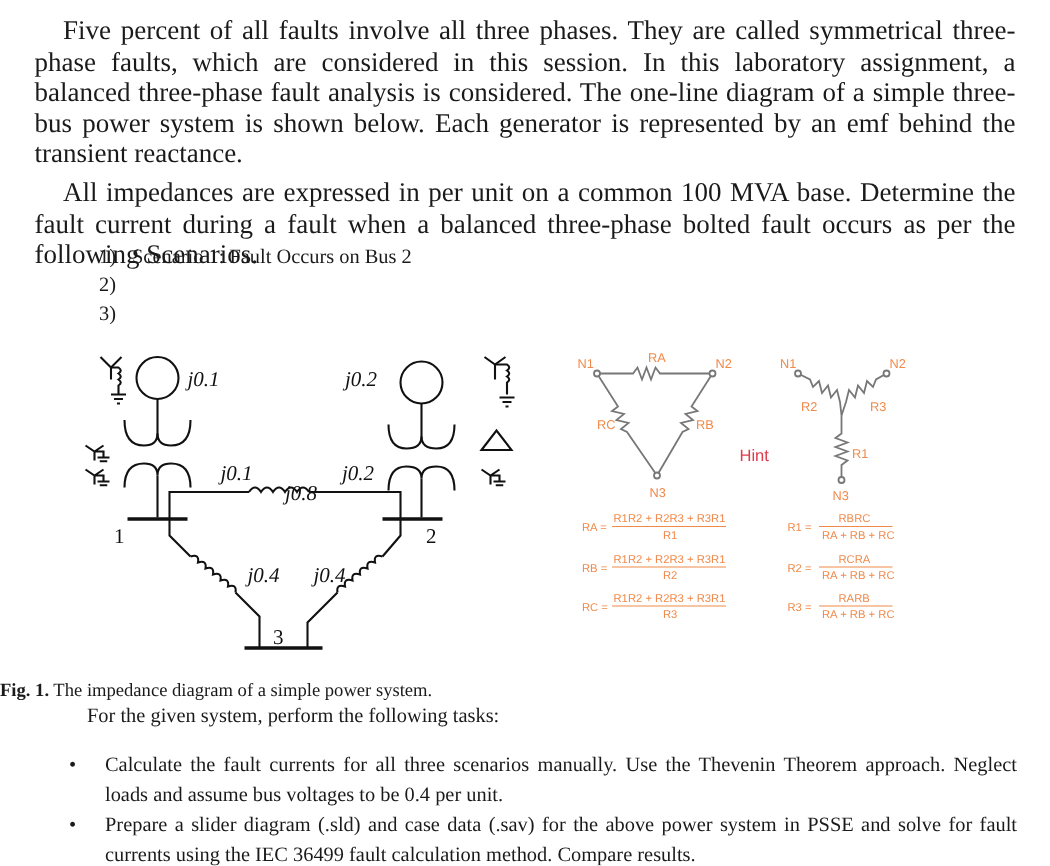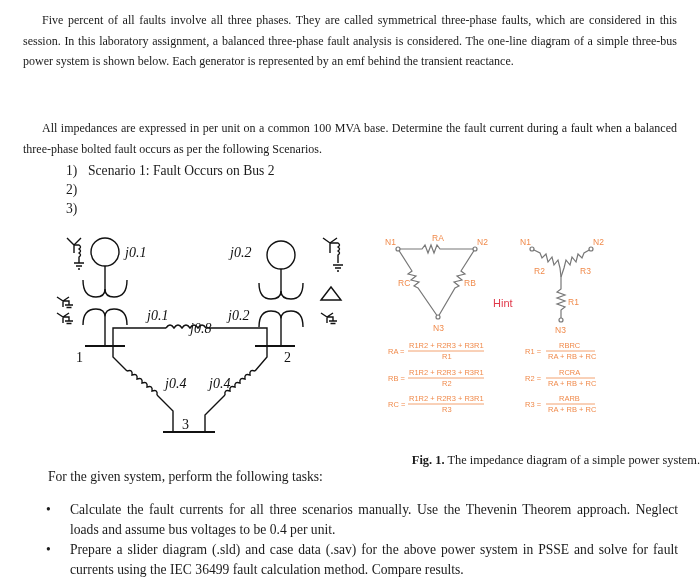--- a/index.html
+++ b/index.html
@@ -3,39 +3,39 @@
 <meta charset="utf-8">
 <style>
   html, body { margin: 0; padding: 0; background: #ffffff; }
   body {
     width: 700px; height: 577px; position: relative; overflow: hidden;
     font-family: "Liberation Serif", "DejaVu Serif", serif;
     color: #1a1a1a;
   }
   .para {
     position: absolute; left: 23px; width: 654px;
-    font-size: 12px; line-height: 20.5px; text-align: justify;
+    font-size: 18px; line-height: 20.5px; text-align: justify;
     text-indent: 19px;
   }
   #p1 { top: 10px; }
   #p2 { top: 118px; }
   .scenarios {
     position: absolute; left: 66px; top: 161px; margin: 0; padding: 0; list-style: none;
     font-size: 13.6px; line-height: 19px;
   }
   .scenarios li { display: flex; }
   .scenarios .num { width: 22px; }
   .diagram { position: absolute; left: 55px; top: 225px; width: 320px; height: 225px; }
   .hint { position: absolute; left: 360px; top: 225px; width: 320px; height: 210px; }
   .caption {
-    position: absolute; left: 0; width: 700px; top: 452px; text-align: right;
+    position: absolute; left: 0; width: 700px; top: 452px; text-align: left;
     font-size: 12.4px; line-height: 16px;
   }
   .caption b { font-weight: bold; }
-  #tasks-intro { position: absolute; left: 48px; top: 467px; font-size: 13.6px; line-height: 20px; }
+  #tasks-intro { position: absolute; left: 58px; top: 467px; font-size: 13.6px; line-height: 20px; }
   .tasks {
     position: absolute; left: 46px; top: 500px; width: 632px; margin: 0; padding: 0; list-style: none;
     font-size: 13.6px; line-height: 20px;
   }
   .tasks li { position: relative; padding-left: 24px; text-align: justify; }
   .tasks li .bullet { position: absolute; left: 0; top: 0; }
   .otext { font-family: "Liberation Sans", "DejaVu Sans", sans-serif; fill: #f08a4b; }
 </style>
 </head>
 <body>

